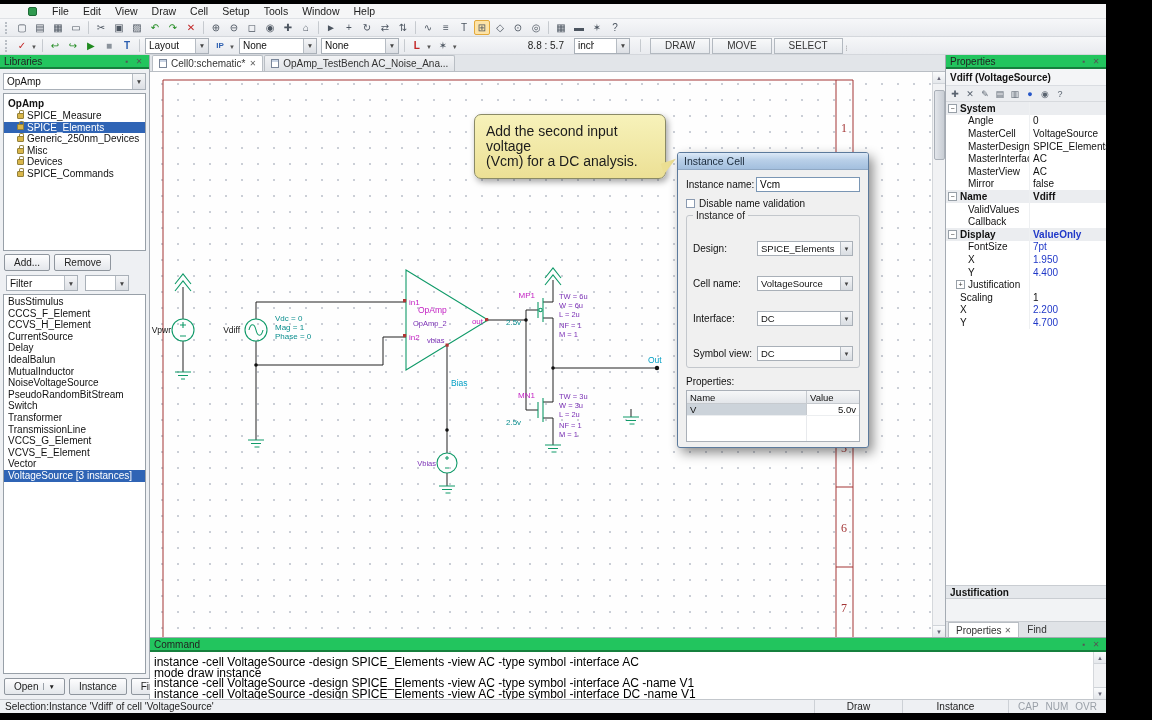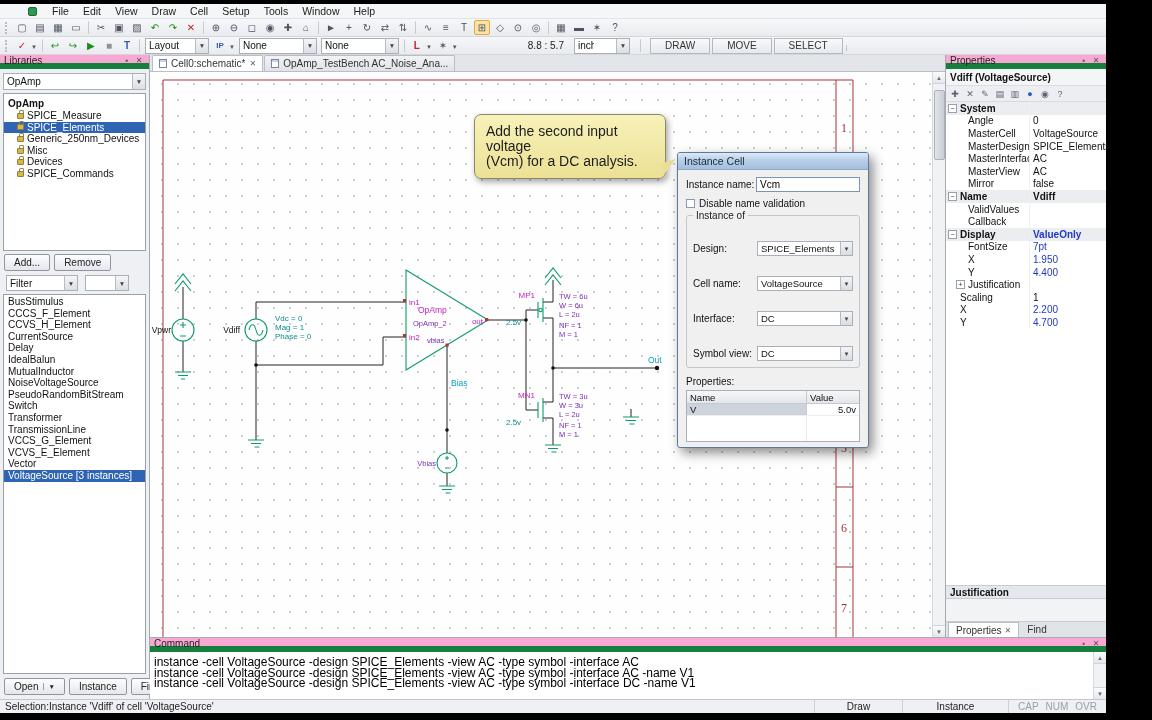--- a/index.html
+++ b/index.html
@@ -25,21 +25,21 @@
 .combo .arr{width:13px;height:100%;background:linear-gradient(#f4f5f7,#dcdfe4);border-left:1px solid #b6bcc3;display:flex;align-items:center;justify-content:center;font-size:6.5px;color:#444;}
 .coords{font-size:10px;padding:0 8px;color:#222;margin-left:60px;}
 .mode-btn{height:16px;padding:0 14px;margin:0 1px;font-size:10px;display:flex;align-items:center;background:linear-gradient(#f8f9fa,#e6e9ed);border:1px solid #b3b9c0;color:#333;}
 
 
 .main{flex:1;display:flex;min-height:0;}
 .right-stack{flex:1;display:flex;flex-direction:column;min-width:0;}
 .center-row{flex:1;display:flex;min-height:0;}
 
 
-.panel-title{height:14px;display:flex;align-items:flex-start;background:#f9a8d4;border-bottom:6px solid #15803d;font-size:10px;color:#222;padding:0 4px;flex:none;}
+.panel-title{height:14px;display:flex;align-items:flex-end;background:#22c55e;border-bottom:2px solid #15803d;font-size:10px;color:#222;padding:0 4px;flex:none;}
 .panel-title .t{flex:1;}
 .mini{width:12px;height:11px;display:flex;align-items:center;justify-content:center;font-size:8px;color:#555;}
 
 
 .libpanel{width:150px;background:#eef0f3;border-right:1px solid #a5abb3;display:flex;flex-direction:column;flex:none;}
 .lib-inner{padding:2px 3px 4px;display:flex;flex-direction:column;flex:1;min-height:0;}
 .tree{background:#fff;border:1px solid #98a0a8;height:158px;font-size:10px;padding:2px 0;overflow:hidden;flex:none;}
 .tree-root{font-weight:bold;padding:2px 4px 1px;}
 .titem{height:11.6px;line-height:11.6px;padding-left:13px;display:flex;align-items:center;gap:3px;white-space:nowrap;}
 .titem.sel{background:var(--selection_blue,#2f64b5);color:#fff;}
@@ -848,20 +848,21 @@
 
       <div class="cmdpanel">
         <div class="panel-title">
           <span class="t">Command</span>
           <span class="mini">▪</span>
           <span class="mini">✕</span>
         </div>
         <div class="cmdbody">
           <div>
             <div class="cmdline">instance -cell VoltageSource -design SPICE_Elements -view AC -type symbol -interface AC</div>
+              <div class="cmdline">mode draw instance</div>
               <div class="cmdline">instance -cell VoltageSource -design SPICE_Elements -view AC -type symbol -interface AC -name V1</div>
               <div class="cmdline">instance -cell VoltageSource -design SPICE_Elements -view AC -type symbol -interface DC -name V1</div>
           </div>
           <div class="cmdscroll">
             <span class="sbtn">▲</span>
             <span class="sbtn bottom">▼</span>
           </div>
         </div>
       </div>
     </div>

